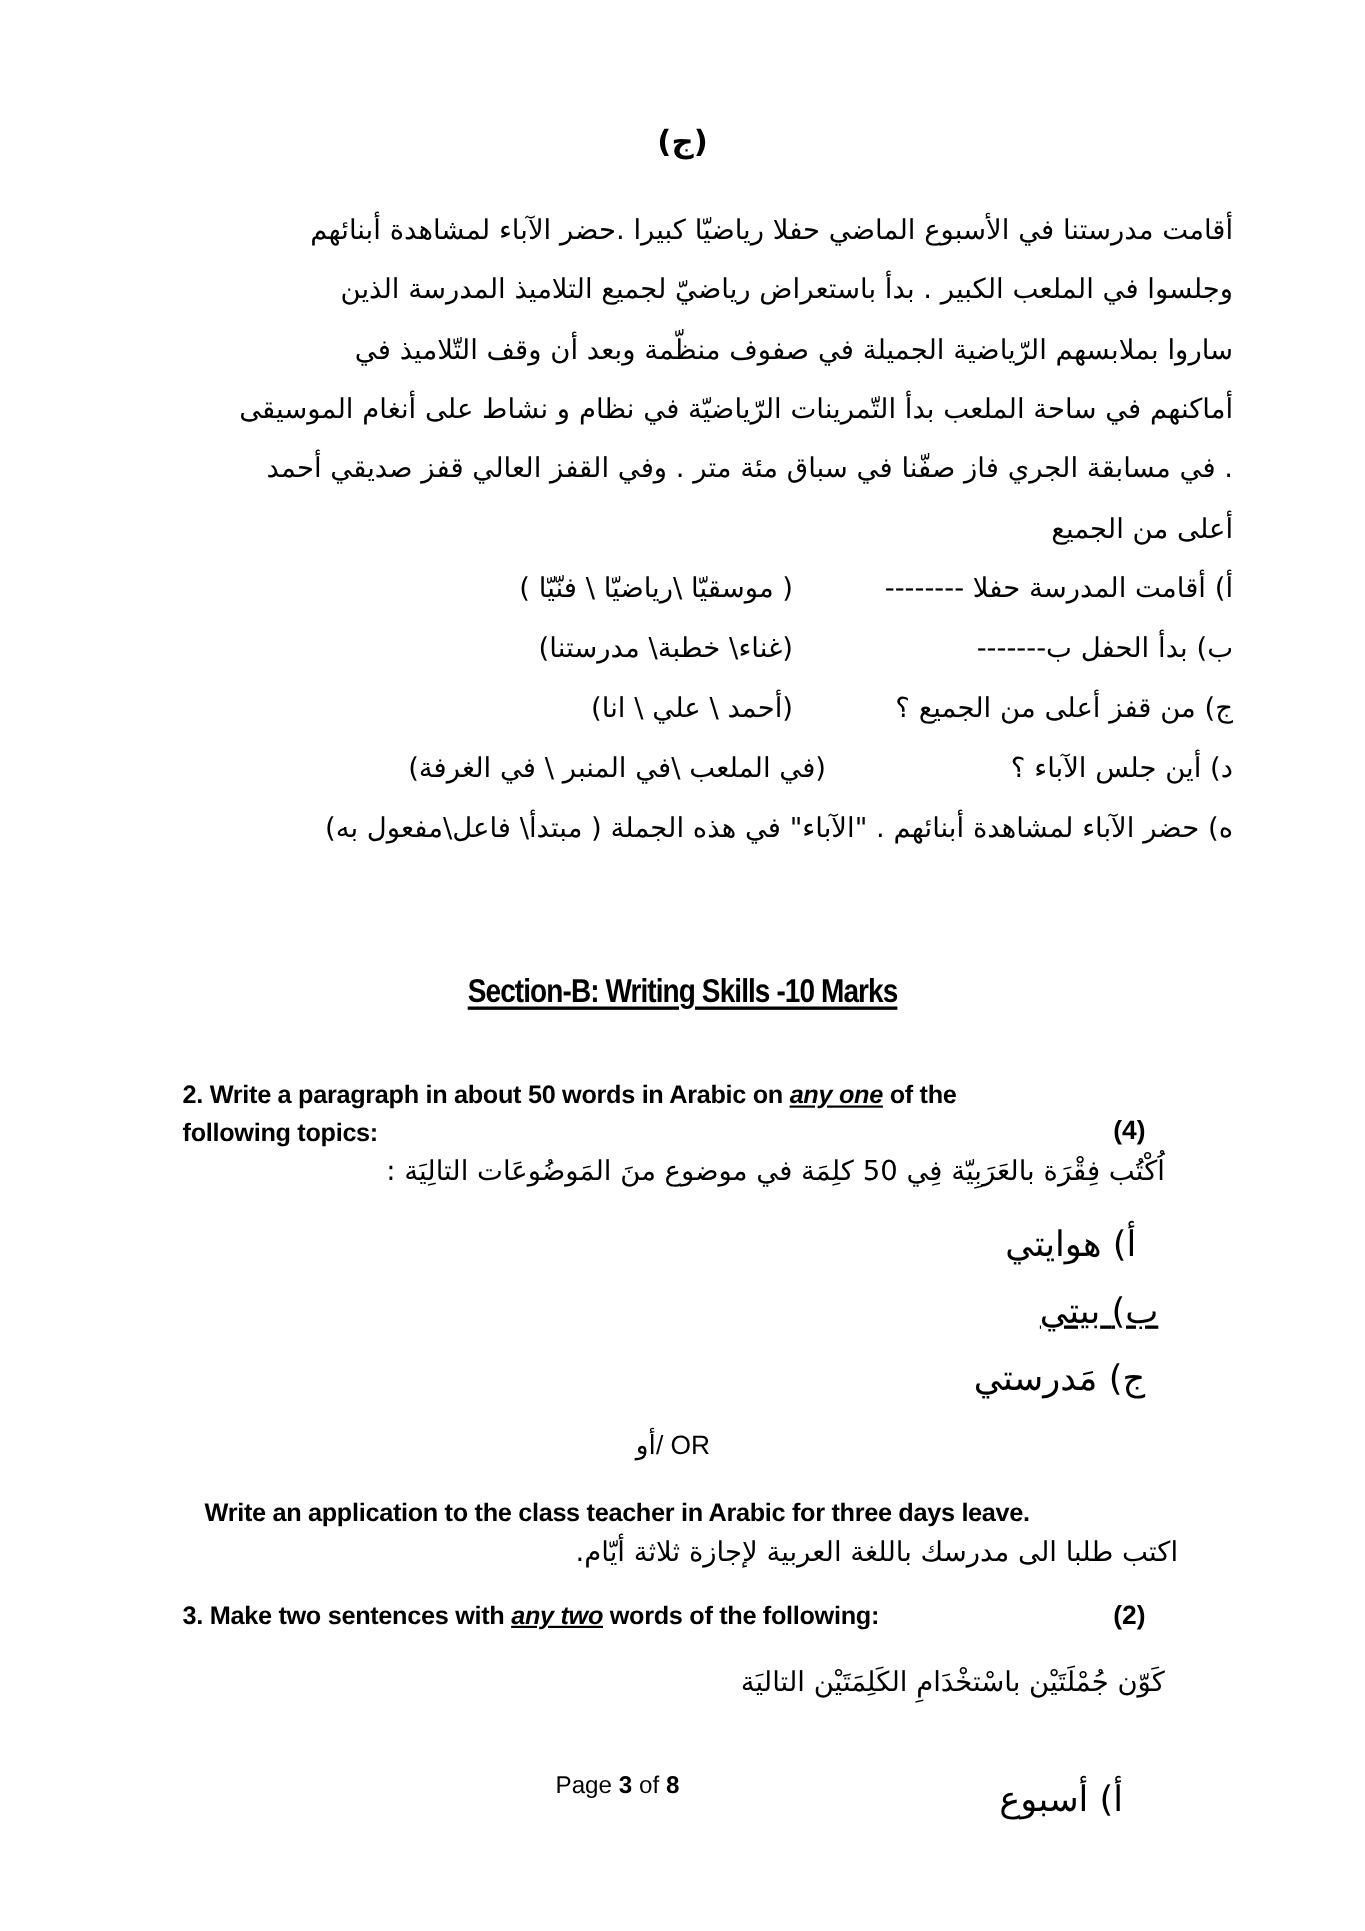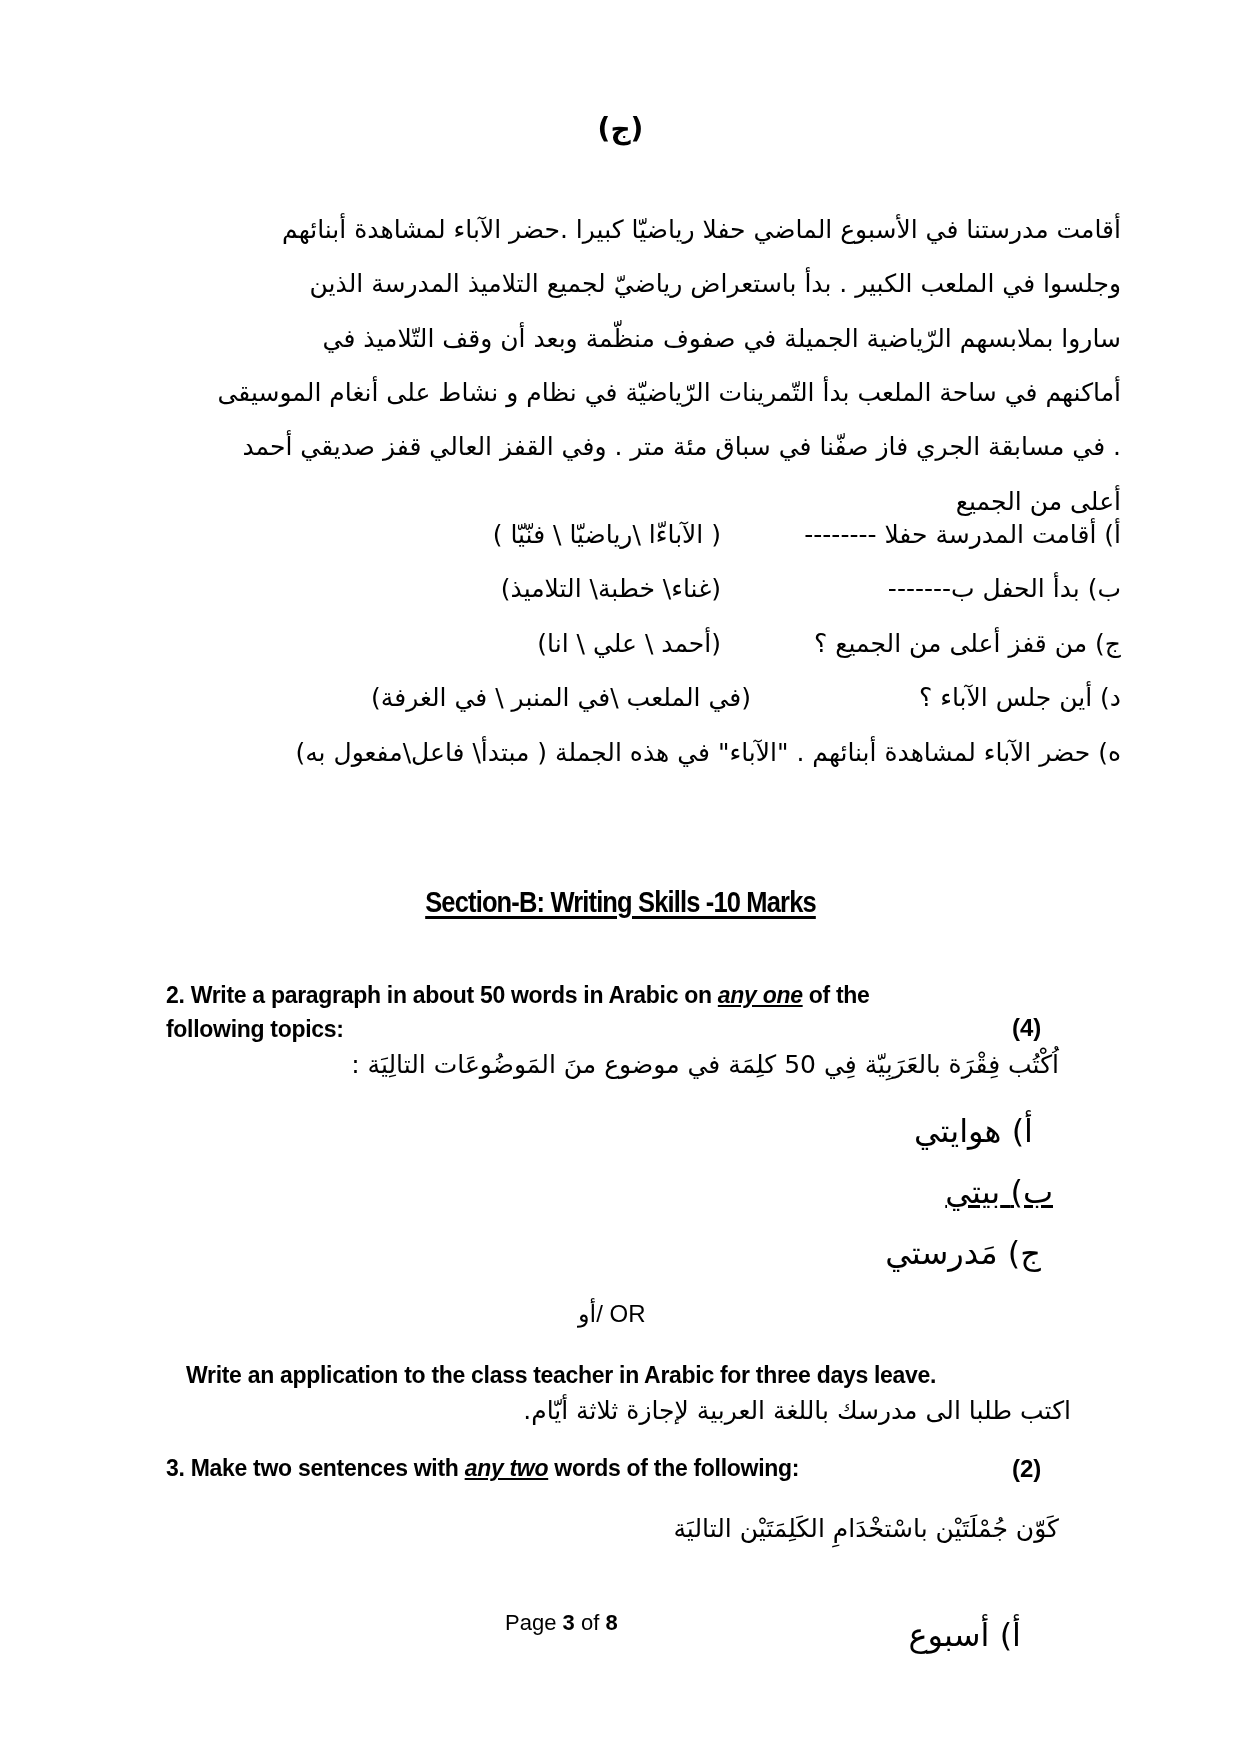--- a/index.html
+++ b/index.html
@@ -3,21 +3,21 @@
   <meta charset="utf-8">
   <style>
     * { margin: 0; padding: 0; box-sizing: border-box; }
     html, body { width: 1241px; height: 1755px; background: #ffffff; }
     body { position: relative; color: #000; font-family: "DejaVu Sans", sans-serif; overflow: hidden; }
     .abs { position: absolute; }
     .ar { direction: rtl; text-align: right; font-family: "DejaVu Sans", sans-serif; white-space: nowrap; }
     .ar-body { font-size: 25px; line-height: 1; }
     .en-bold { font-family: "Liberation Sans", sans-serif; font-weight: bold; white-space: nowrap; }
     .header-mark { left: 0; width: 1241px; text-align: center; top: 112px; font-size: 28px; font-weight: bold; direction: rtl; }
-    .para-line { right: 120px; margin-top: 21px; }
+    .para-line { right: 120px; }
     .q-row { right: 120px; }
     .section-title {
       left: 0; width: 1241px; top: 885px; text-align: center;
       font-family: "Liberation Sans", sans-serif; font-weight: bold; font-size: 30px;
       letter-spacing: -1px; transform: scaleX(0.85); transform-origin: center;
     }
     .section-title span { text-decoration: underline; text-decoration-thickness: 3px; text-underline-offset: 4px; }
     .q2-line { left: 166px; font-size: 23px; letter-spacing: -0.3px; }
     .u-it { font-style: italic; text-decoration: underline; }
     .mark { font-family: "Liberation Sans", sans-serif; font-weight: bold; font-size: 24px; }
@@ -39,27 +39,27 @@
   <div class="abs ar ar-body para-line" style="top:359px;text-align:center;">أماكنهم في ساحة الملعب بدأ التّمرينات الرّياضيّة في نظام و نشاط على أنغام الموسيقى</div>
   <div class="abs ar ar-body para-line" style="top:413px;">. في مسابقة الجري فاز صفّنا في سباق مئة متر . وفي القفز العالي قفز صديقي أحمد</div>
   <div class="abs ar ar-body para-line" style="top:468px;">أعلى من الجميع</div>
 </div>
 
 <div>
   <div class="abs ar ar-body q-row" style="top:522px;">
     <span>أ)</span>
     <span>أقامت المدرسة حفلا --------</span>
   </div>
-  <div class="abs ar ar-body" style="top:522px; right:520px;">( الآباءّا \رياضيّا \ فنّيّا )</div>
+  <div class="abs ar ar-body" style="top:522px; right:520px;">( موسقيّا \رياضيّا \ فنّيّا )</div>
 
   <div class="abs ar ar-body q-row" style="top:576px;">
     <span>ب)</span>
     <span>بدأ الحفل ب-------</span>
   </div>
-  <div class="abs ar ar-body" style="top:576px; right:520px;">(غناء\ خطبة\ التلاميذ)</div>
+  <div class="abs ar ar-body" style="top:576px; right:520px;">(غناء\ خطبة\ مدرستنا)</div>
 
   <div class="abs ar ar-body q-row" style="top:631px;">
     <span>ج)</span>
     <span>من قفز أعلى من الجميع ؟</span>
   </div>
   <div class="abs ar ar-body" style="top:631px; right:520px;">(أحمد \ علي \ انا)</div>
 
   <div class="abs ar ar-body q-row" style="top:685px;">
     <span>د)</span>
     <span>أين جلس الآباء ؟</span>

